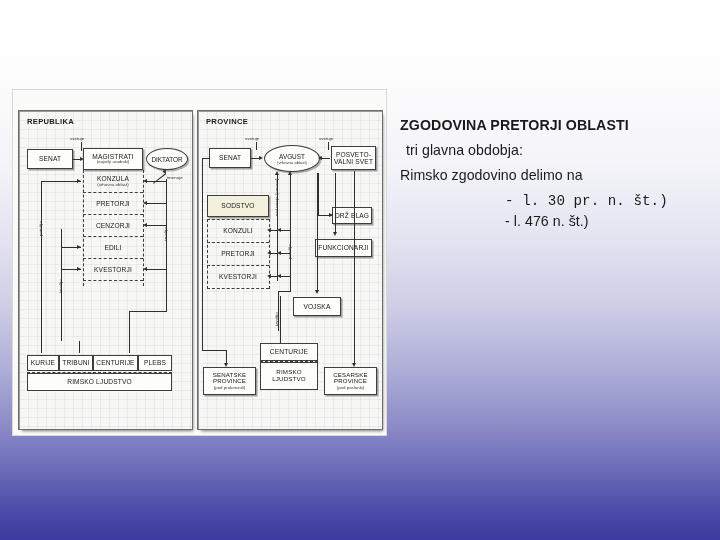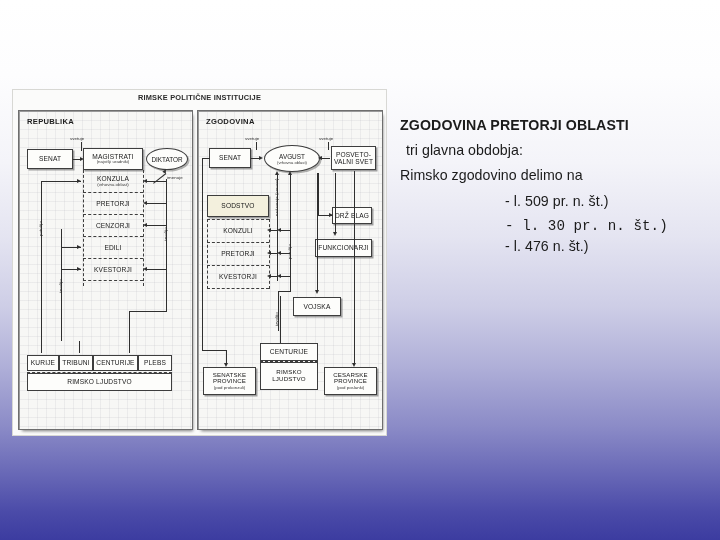--- a/index.html
+++ b/index.html
@@ -174,21 +174,20 @@
   .tline.indent1 { padding-left: 6px; }
   .tline.right-ind { padding-left: 105px; }
   .tline.right-ind2 { padding-left: 105px; font-family: Liberation Mono, monospace; }
   .tline.tight { margin-bottom: 6px; }
 </style>
 </head>
 <body>
 
 <div id="diagram-image">
 
-  <div class="diagram-title">RIMSKE POLITIČNE INSTITUCIJE</div>
 
   <div class="panel" id="panel-republika">
     <div class="panel-label">REPUBLIKA</div>
 
     <div class="nb" style="left:8px; top:38px; width:46px; height:20px;">
       <span>SENAT</span>
     </div>
 
     <div class="ln lnh" style="left:54px; top:48px; width:8px;"></div>
     <div class="arw arw-r" style="left:61px; top:45.5px;"></div>
@@ -282,21 +281,21 @@
     </div>
 
     <div class="dashh" style="left:8px; top:261px; width:145px;"></div>
 
     <div class="nb plain" style="left:8px; top:262px; width:145px; height:18px;">
       <span>RIMSKO LJUDSTVO</span>
     </div>
   </div>
 
   <div class="panel" id="panel-cesarstvo">
-    <div class="panel-label">ZGODOVINA</div>
+    <div class="panel-label">PROVINCE</div>
 
     <div class="nb" style="left:11px; top:37px; width:42px; height:20px;">
       <span>SENAT</span>
     </div>
 
     <div class="edge-label" style="left:47px; top:25px;">svetuje</div>
     <div class="ln lnv" style="left:58px; top:31px; height:8px;"></div>
     <div class="ln lnh" style="left:53px; top:47px; width:9px;"></div>
     <div class="arw arw-r" style="left:61px; top:44.5px;"></div>
 
@@ -408,16 +407,15 @@
       <span style="white-space:normal; padding:0 2px;">CESARSKE PROVINCE</span>
       <span class="sub">(pod poslanki)</span>
     </div>
   </div>
 </div>
 
 <div id="text-block">
   <div class="tline bold">ZGODOVINA PRETORJI OBLASTI</div>
   <div class="tline indent1"> tri glavna obdobja:</div>
   <div class="tline">Rimsko zgodovino delimo na</div>
-  <div class="tline right-ind">- l. 509 pr. n. št.)</div>
   <div class="tline right-ind2 tight">- l. 30 pr. n. št.)</div>
   <div class="tline right-ind">- l. 476 n. št.)</div>
 </div>
 
 </body></html>

